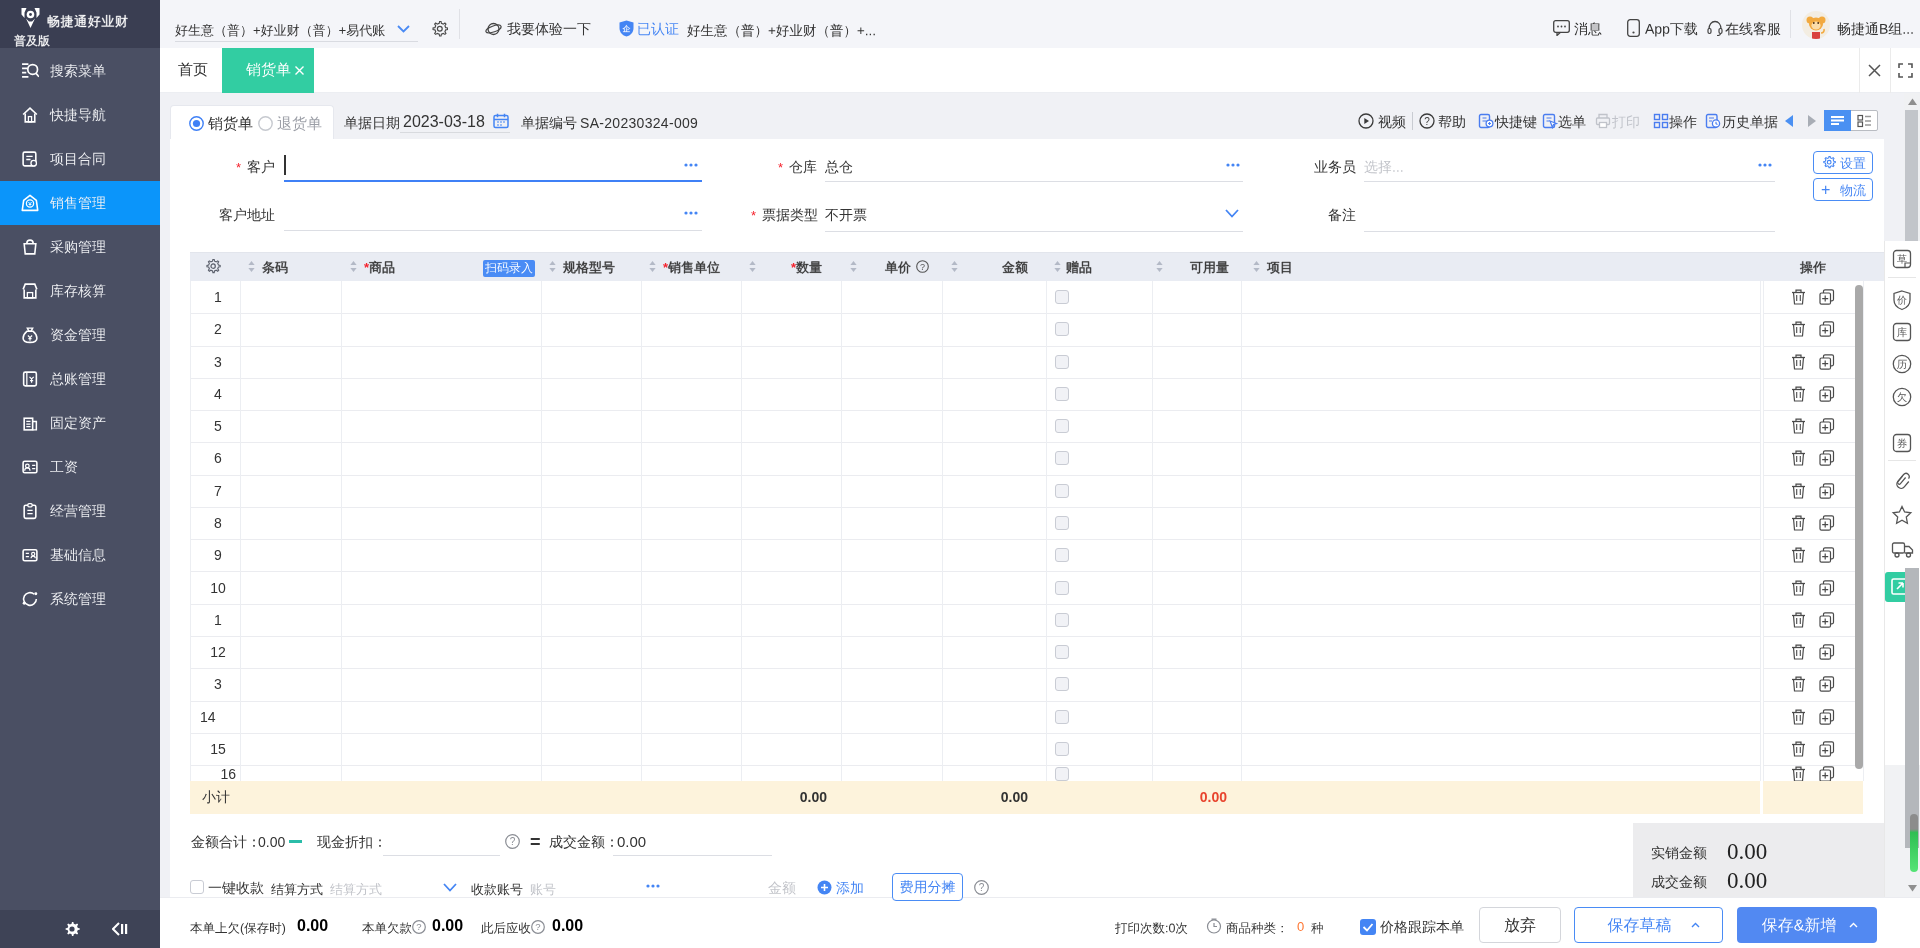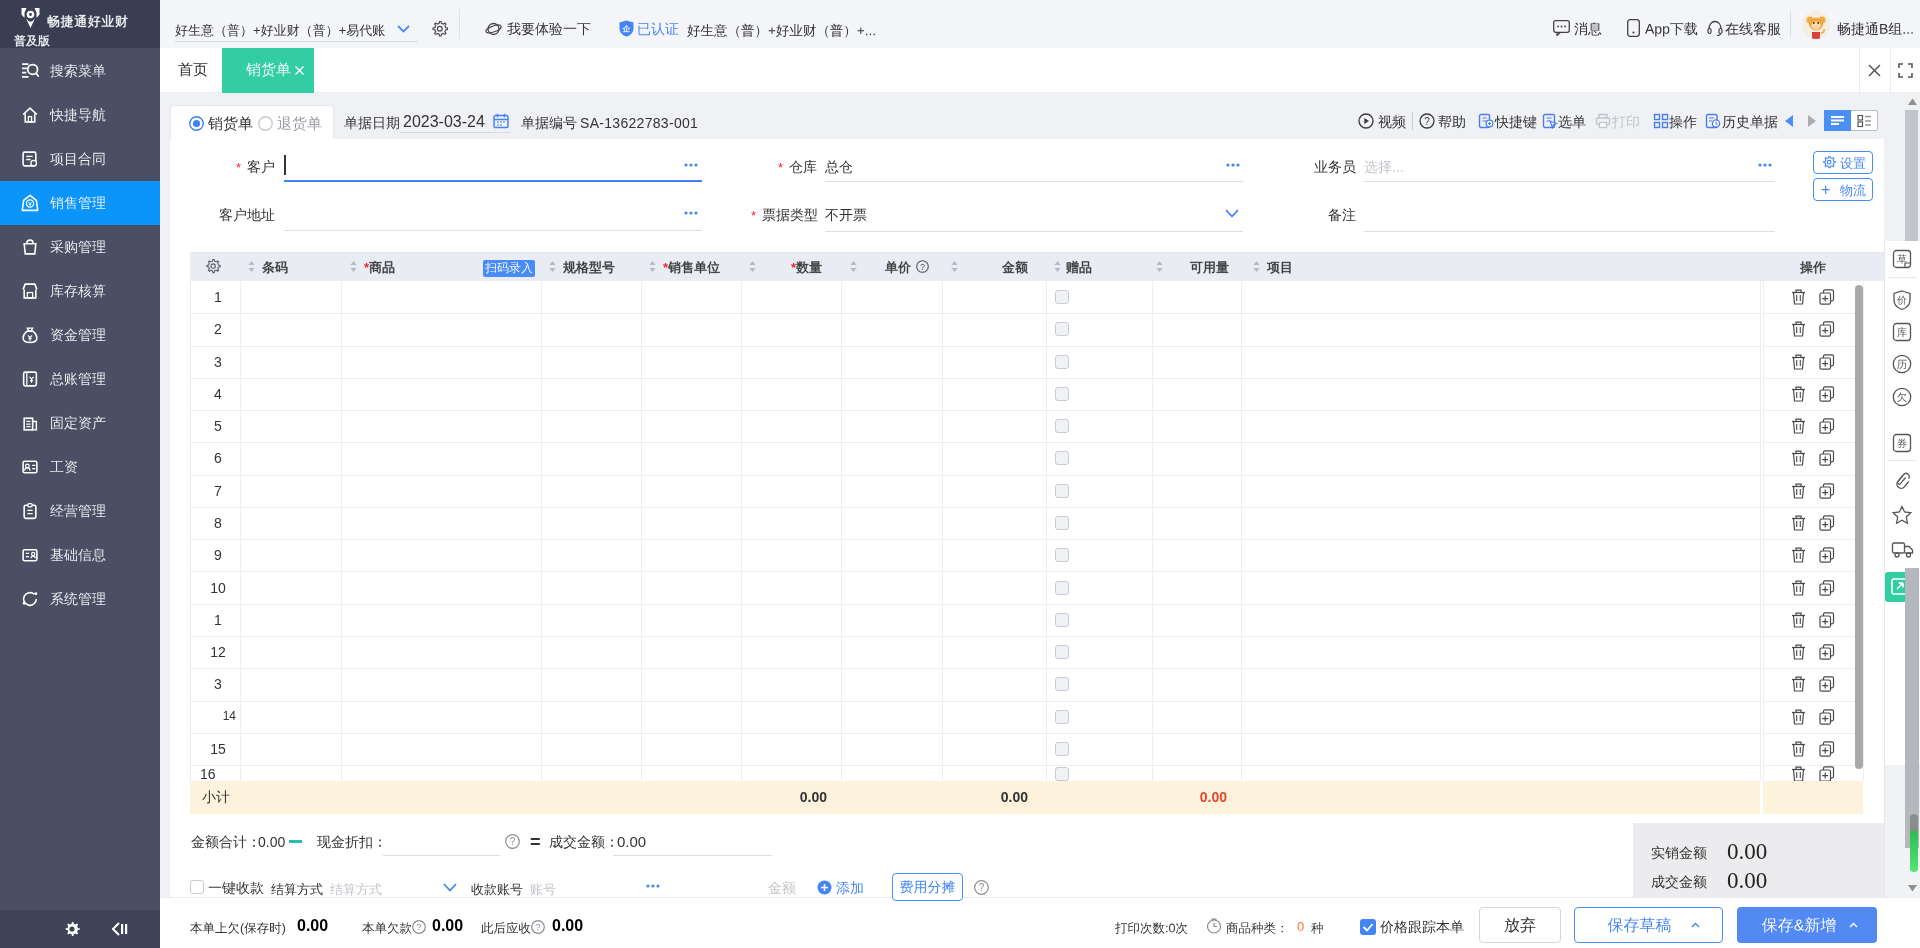--- a/index.html
+++ b/index.html
@@ -258,31 +258,31 @@
       </svg>
     </div>
     <div class="abs" style="left: 208px; top: 115px; font-size: 15px; color: rgb(51, 51, 51);"><span style="color: transparent;">销货单</span></div>
     <div class="abs" style="left: 258px; top: 116px; width: 15px; height: 15px;">
       <svg width="15" height="15" viewBox="0 0 15 15">
         <circle cx="7.5" cy="7.5" r="6.7" fill="#fff" stroke="#c6c9cf" stroke-width="1.4"></circle>
       </svg>
     </div>
     <div class="abs" style="left: 277px; top: 115px; font-size: 15px; color: rgb(155, 158, 166);"><span style="color: transparent;">退货单</span></div>
     <div class="abs" style="left: 344px; top: 115px; font-size: 14px; color: rgb(51, 51, 51);"><span style="color: transparent;">单据日期</span></div>
-    <div class="abs" style="left: 403px; top: 113px; font-size: 16px; color: rgb(51, 51, 51);">2023-03-24</div>
+    <div class="abs" style="left: 403px; top: 113px; font-size: 16px; color: rgb(51, 51, 51);">2023-03-18</div>
     <div class="abs" style="left: 400px; top: 132px; width: 110px; height: 1px; background: rgb(216, 218, 222);"></div>
     <div class="abs" style="left: 493px; top: 113px; width: 16px; height: 16px;">
       <svg width="16" height="16" viewBox="0 0 16 16">
         <rect x="1" y="2.5" width="14" height="12" rx="1.5" fill="none" stroke="#4485f4" stroke-width="1.5"></rect>
         <path d="M4.5 0.8 v3.4 M11.5 0.8 v3.4 M1 6.5 h14" stroke="#4485f4" stroke-width="1.5"></path>
         <path d="M4 9 h2 M7 9 h2 M10 9 h2 M4 12 h2 M7 12 h2" stroke="#4485f4" stroke-width="1.2"></path>
       </svg>
     </div>
     <div class="abs" style="left: 521px; top: 115px; font-size: 14px; color: rgb(51, 51, 51);"><span style="color: transparent;">单据编号</span></div>
-    <div class="abs" style="left: 580px; top: 115px; font-size: 14px; color: rgb(51, 51, 51); letter-spacing: 0.3px;">SA-13622783-001</div>
+    <div class="abs" style="left: 580px; top: 115px; font-size: 14px; color: rgb(51, 51, 51); letter-spacing: 0.3px;">SA-20230324-009</div>
     <div class="abs" style="left: 1358px; top: 113px; width: 16px; height: 16px;">
       <svg width="16" height="16" viewBox="0 0 16 16">
         <circle cx="8" cy="8" r="7" fill="none" stroke="#3a3a3a" stroke-width="1.3"></circle>
         <path d="M6.3 5 L11 8 L6.3 11 Z" fill="#3a3a3a"></path>
       </svg>
     </div>
     <div class="abs" style="left: 1378px; top: 114px; font-size: 14px; color: rgb(51, 51, 51);"><span style="color: transparent;">视频</span></div>
     <div class="abs" style="left: 1412px; top: 112px; width: 1px; height: 18px; background: rgb(201, 204, 210);"></div>
     <div class="abs" style="left: 1419px; top: 113px; width: 16px; height: 16px;">
       <svg width="16" height="16" viewBox="0 0 16 16">
@@ -764,21 +764,21 @@
           <path d="M5.7 6 v6 M9.3 6 v6" stroke="#4a4a4a" stroke-width="1.1"></path>
         </svg>
       </div>
       <div class="abs" style="left: 1629px; top: 395px; width: 16px; height: 16px;">
         <svg width="16" height="16" viewBox="0 0 16 16">
           <rect x="4.5" y="0.8" width="10" height="11" rx="1.5" fill="#fff" stroke="#4a4a4a" stroke-width="1.2"></rect>
           <rect x="1" y="4" width="10.5" height="11.2" rx="1.5" fill="#fff" stroke="#4a4a4a" stroke-width="1.2"></rect>
           <path d="M6.2 9.6 h6 M9.2 6.6 v6" stroke="#4a4a4a" stroke-width="1.2" transform="translate(-3,0)"></path>
         </svg>
       </div>
-      <div class="abs" style="left: 10px; top: 428px; width: 36px; text-align: right; font-size: 12px; color: rgb(51, 51, 51);">14</div>
+      <div class="abs" style="left: 10px; top: 428px; width: 36px; text-align: left; font-size: 14px; color: rgb(51, 51, 51);">14</div>
       <div class="abs" style="left: 865px; top: 429px; width: 14px; height: 14px; border: 1px solid rgb(201, 204, 212); border-radius: 3px; background: rgb(241, 242, 246);"></div>
       <div class="abs" style="left: 1601px; top: 428px; width: 15px; height: 16px;">
         <svg width="15" height="16" viewBox="0 0 15 16">
           <path d="M1 3.5 h13" stroke="#4a4a4a" stroke-width="1.3"></path>
           <path d="M5 3 V1.2 H10 V3" fill="none" stroke="#4a4a4a" stroke-width="1.2"></path>
           <path d="M2.5 3.5 L3.5 15 H11.5 L12.5 3.5" fill="none" stroke="#4a4a4a" stroke-width="1.2"></path>
           <path d="M5.7 6 v6 M9.3 6 v6" stroke="#4a4a4a" stroke-width="1.1"></path>
         </svg>
       </div>
       <div class="abs" style="left: 1629px; top: 428px; width: 16px; height: 16px;">
@@ -798,21 +798,21 @@
           <path d="M5.7 6 v6 M9.3 6 v6" stroke="#4a4a4a" stroke-width="1.1"></path>
         </svg>
       </div>
       <div class="abs" style="left: 1629px; top: 460px; width: 16px; height: 16px;">
         <svg width="16" height="16" viewBox="0 0 16 16">
           <rect x="4.5" y="0.8" width="10" height="11" rx="1.5" fill="#fff" stroke="#4a4a4a" stroke-width="1.2"></rect>
           <rect x="1" y="4" width="10.5" height="11.2" rx="1.5" fill="#fff" stroke="#4a4a4a" stroke-width="1.2"></rect>
           <path d="M6.2 9.6 h6 M9.2 6.6 v6" stroke="#4a4a4a" stroke-width="1.2" transform="translate(-3,0)"></path>
         </svg>
       </div>
-      <div class="abs" style="left: 10px; top: 485px; width: 36px; text-align: left; font-size: 14px; color: rgb(51, 51, 51);">16</div>
+      <div class="abs" style="left: 10px; top: 485px; width: 36px; text-align: right; font-size: 14px; color: rgb(51, 51, 51);">16</div>
       <div class="abs" style="left: 865px; top: 486px; width: 14px; height: 14px; border: 1px solid rgb(201, 204, 212); border-radius: 3px; background: rgb(241, 242, 246);"></div>
       <div class="abs" style="left: 1601px; top: 485px; width: 15px; height: 16px;">
         <svg width="15" height="16" viewBox="0 0 15 16">
           <path d="M1 3.5 h13" stroke="#4a4a4a" stroke-width="1.3"></path>
           <path d="M5 3 V1.2 H10 V3" fill="none" stroke="#4a4a4a" stroke-width="1.2"></path>
           <path d="M2.5 3.5 L3.5 15 H11.5 L12.5 3.5" fill="none" stroke="#4a4a4a" stroke-width="1.2"></path>
           <path d="M5.7 6 v6 M9.3 6 v6" stroke="#4a4a4a" stroke-width="1.1"></path>
         </svg>
       </div>
       <div class="abs" style="left: 1629px; top: 485px; width: 16px; height: 16px;">

